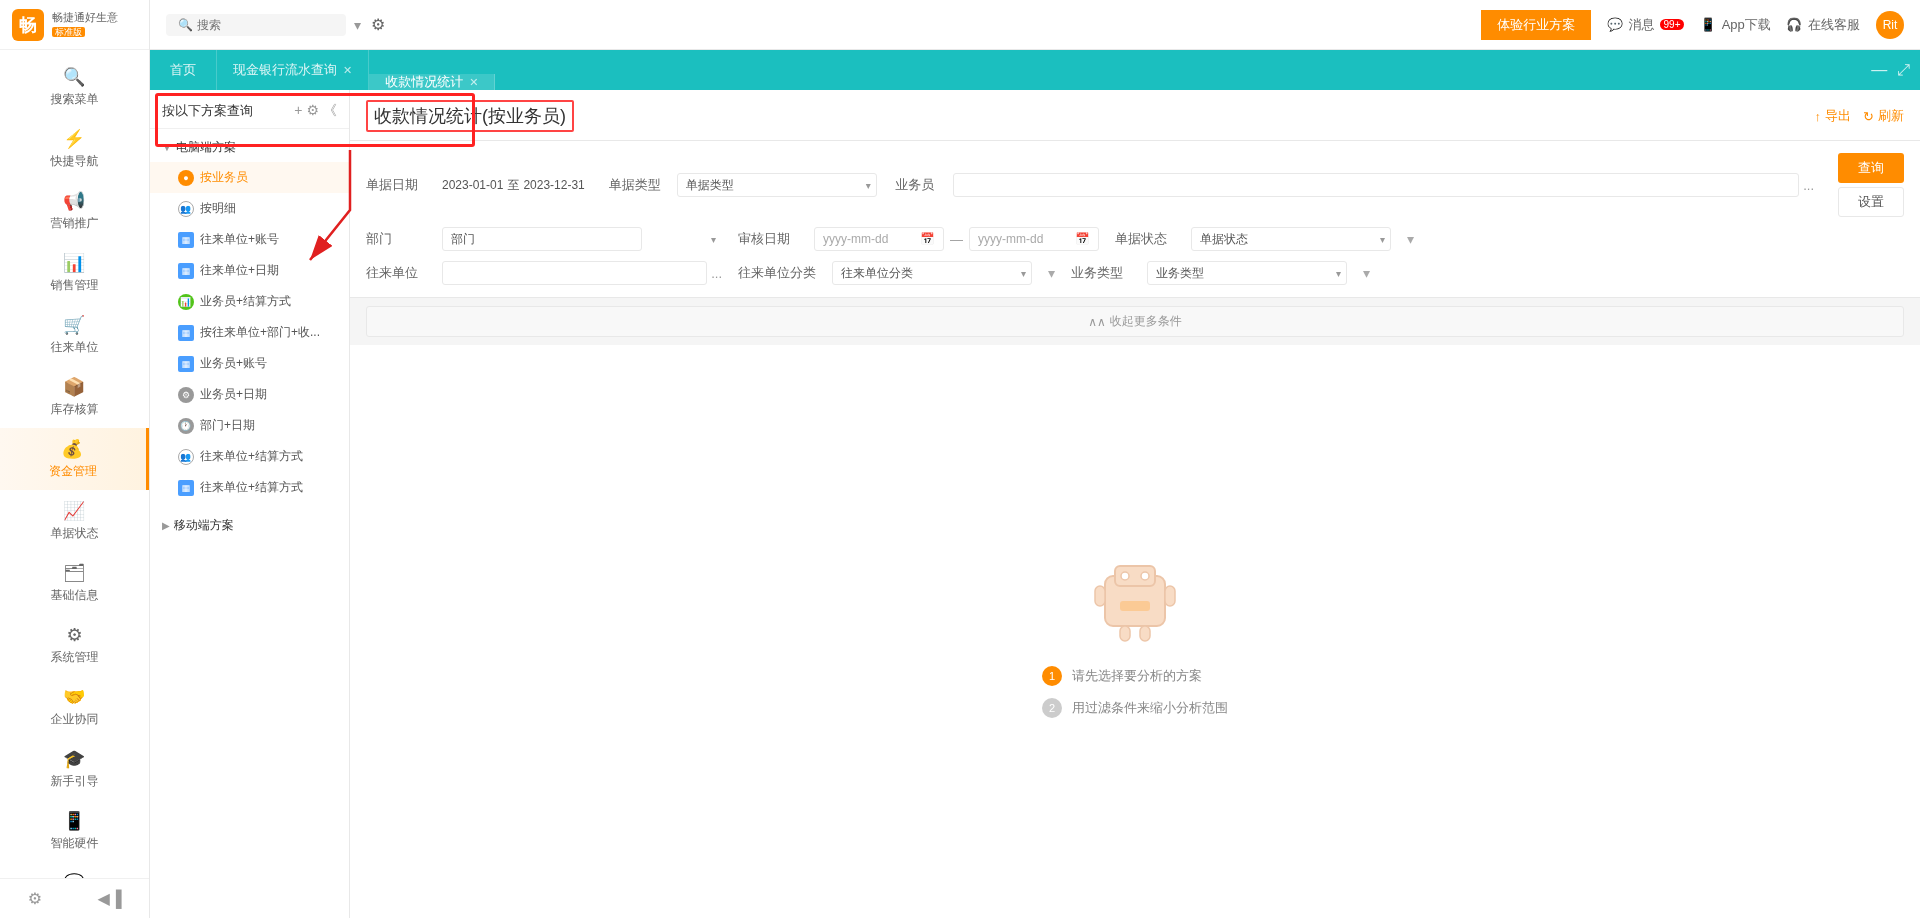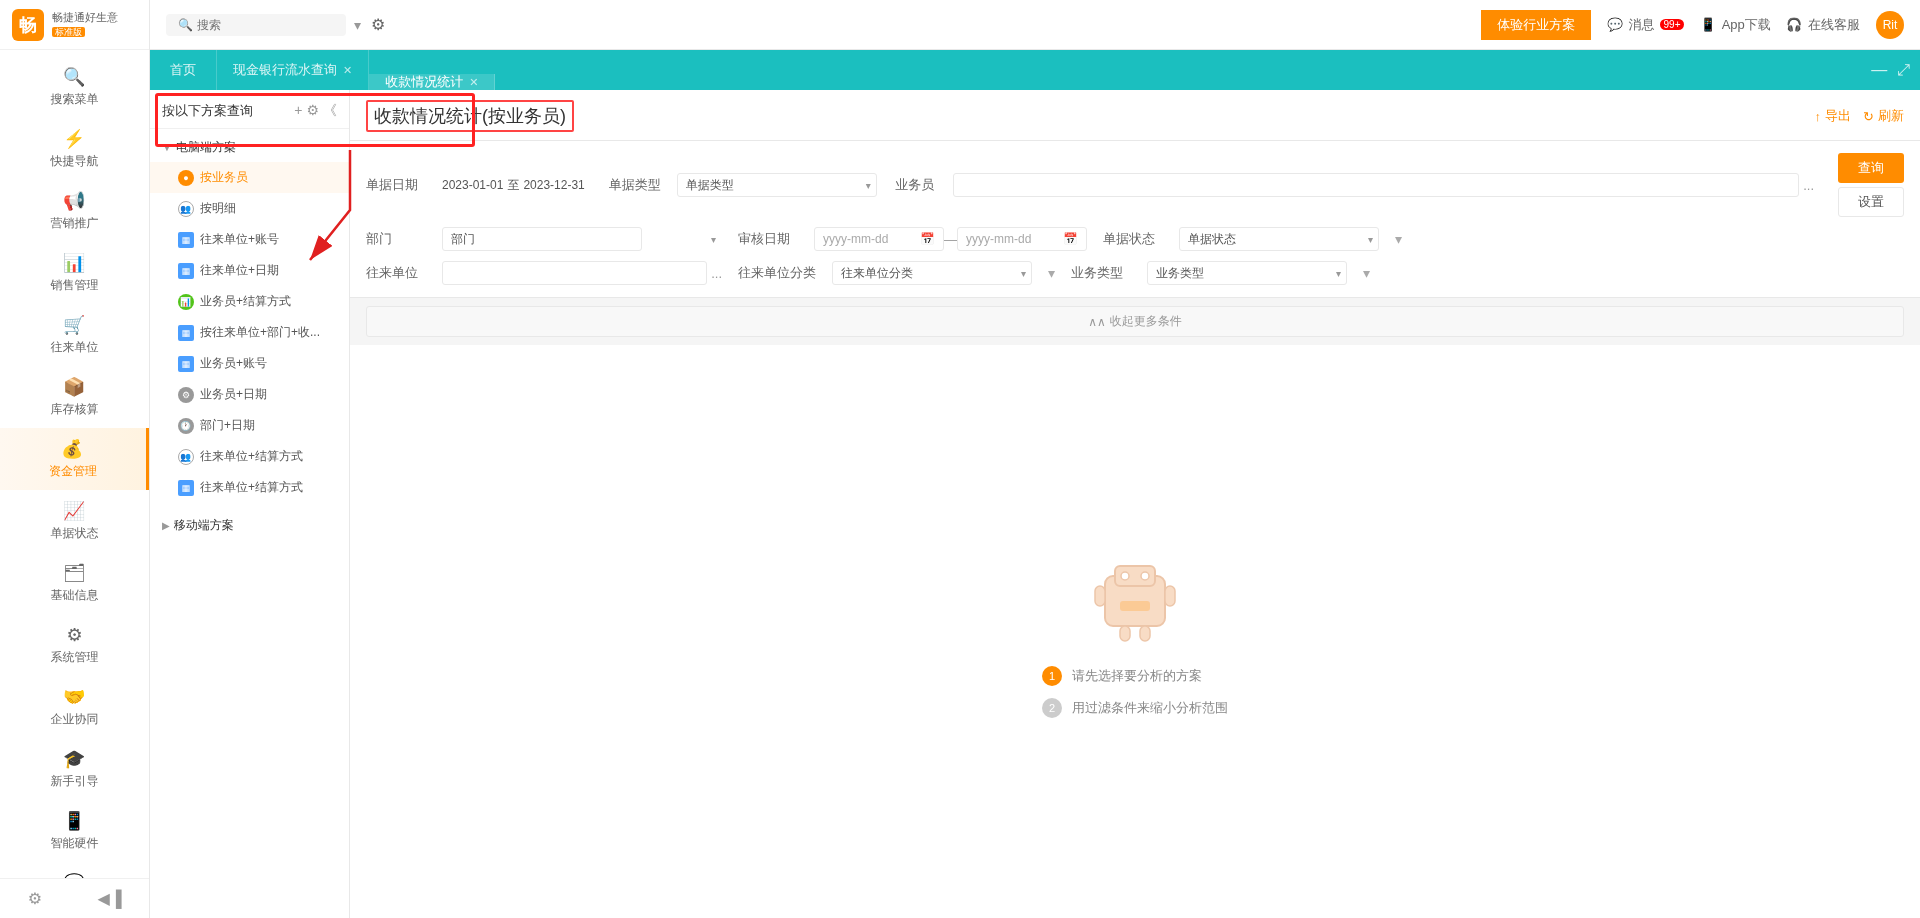--- a/index.html
+++ b/index.html
@@ -356,21 +356,21 @@
 
           <div class="filter-row">
             <span class="filter-label">部门</span>
             <div class="filter-select-wrap" style="flex:1;max-width:280px;">
               <select>
                 <option value="">部门</option>
               </select>
             </div>
 
             <span class="filter-label" style="min-width:60px;">审核日期</span>
-            <div style="display:flex;align-items:center;gap:0;">
+            <div style="display:flex;align-items:center;gap:6px;">
               <div class="filter-date-input">
                 <span style="color:#aaa;">yyyy-mm-dd</span>
                 <span style="margin-left:auto;color:#aaa;">📅</span>
               </div>
               <span class="filter-separator">—</span>
               <div class="filter-date-input">
                 <span style="color:#aaa;">yyyy-mm-dd</span>
                 <span style="margin-left:auto;color:#aaa;">📅</span>
               </div>
             </div>

